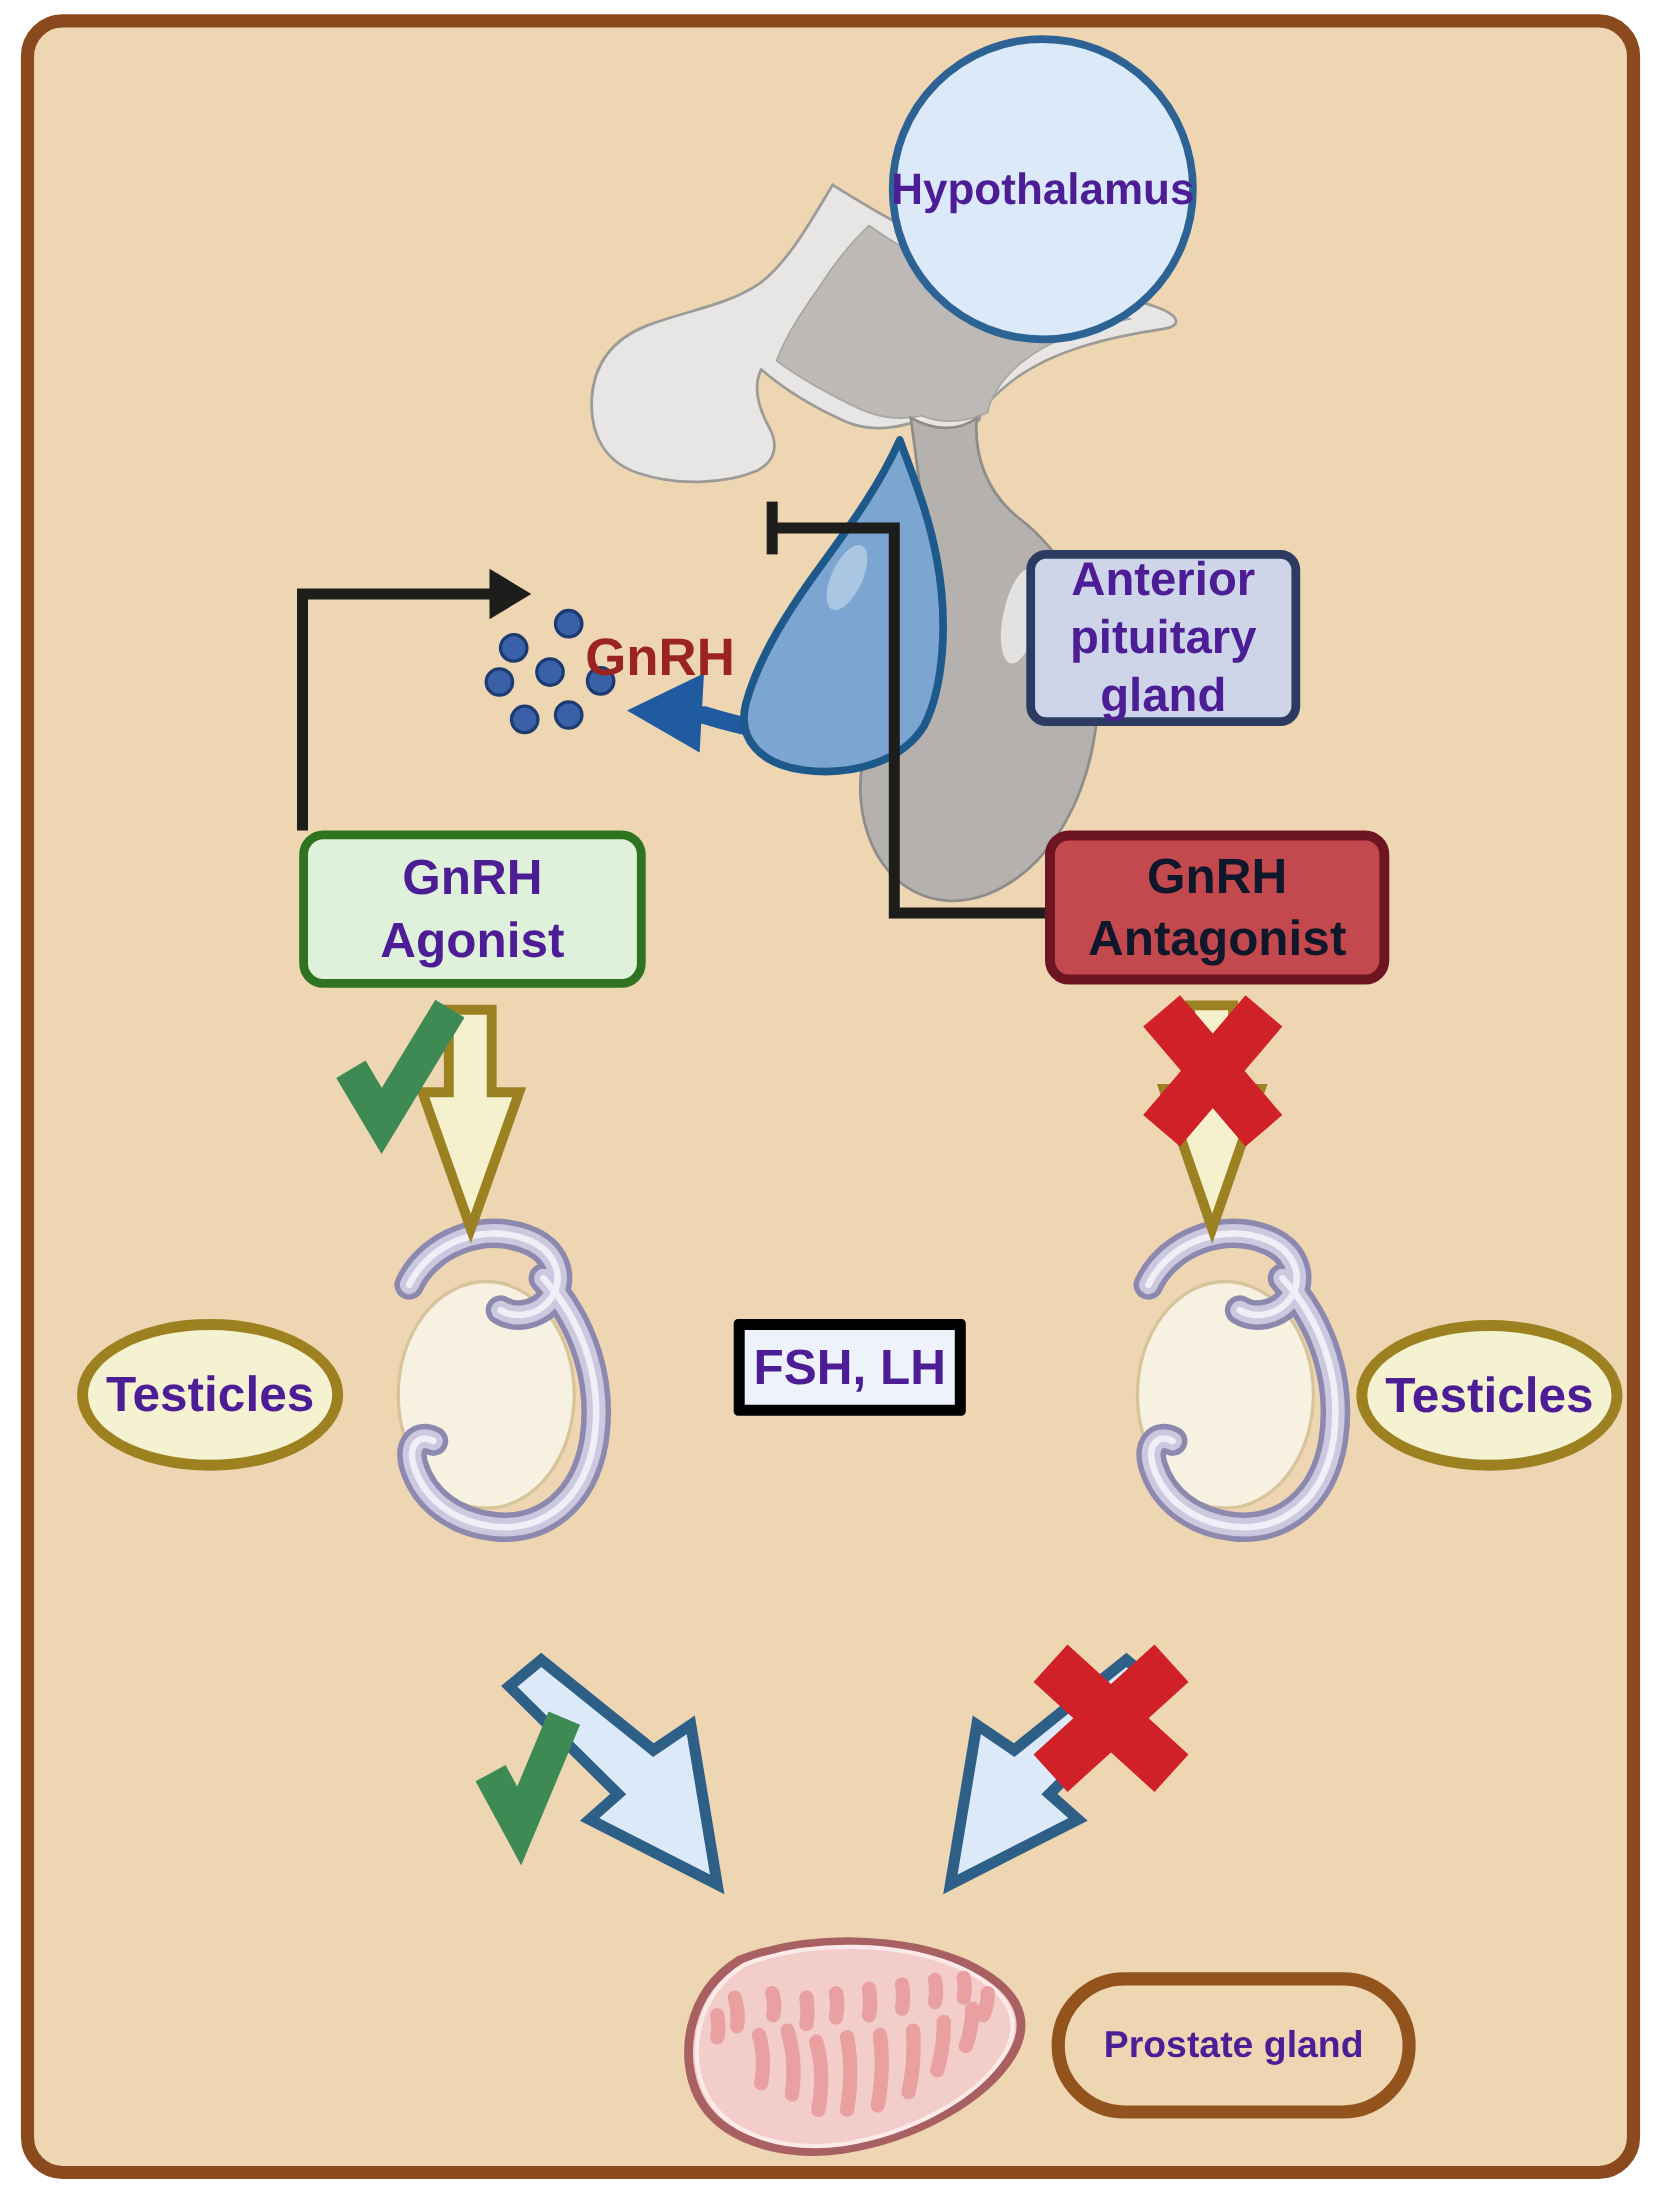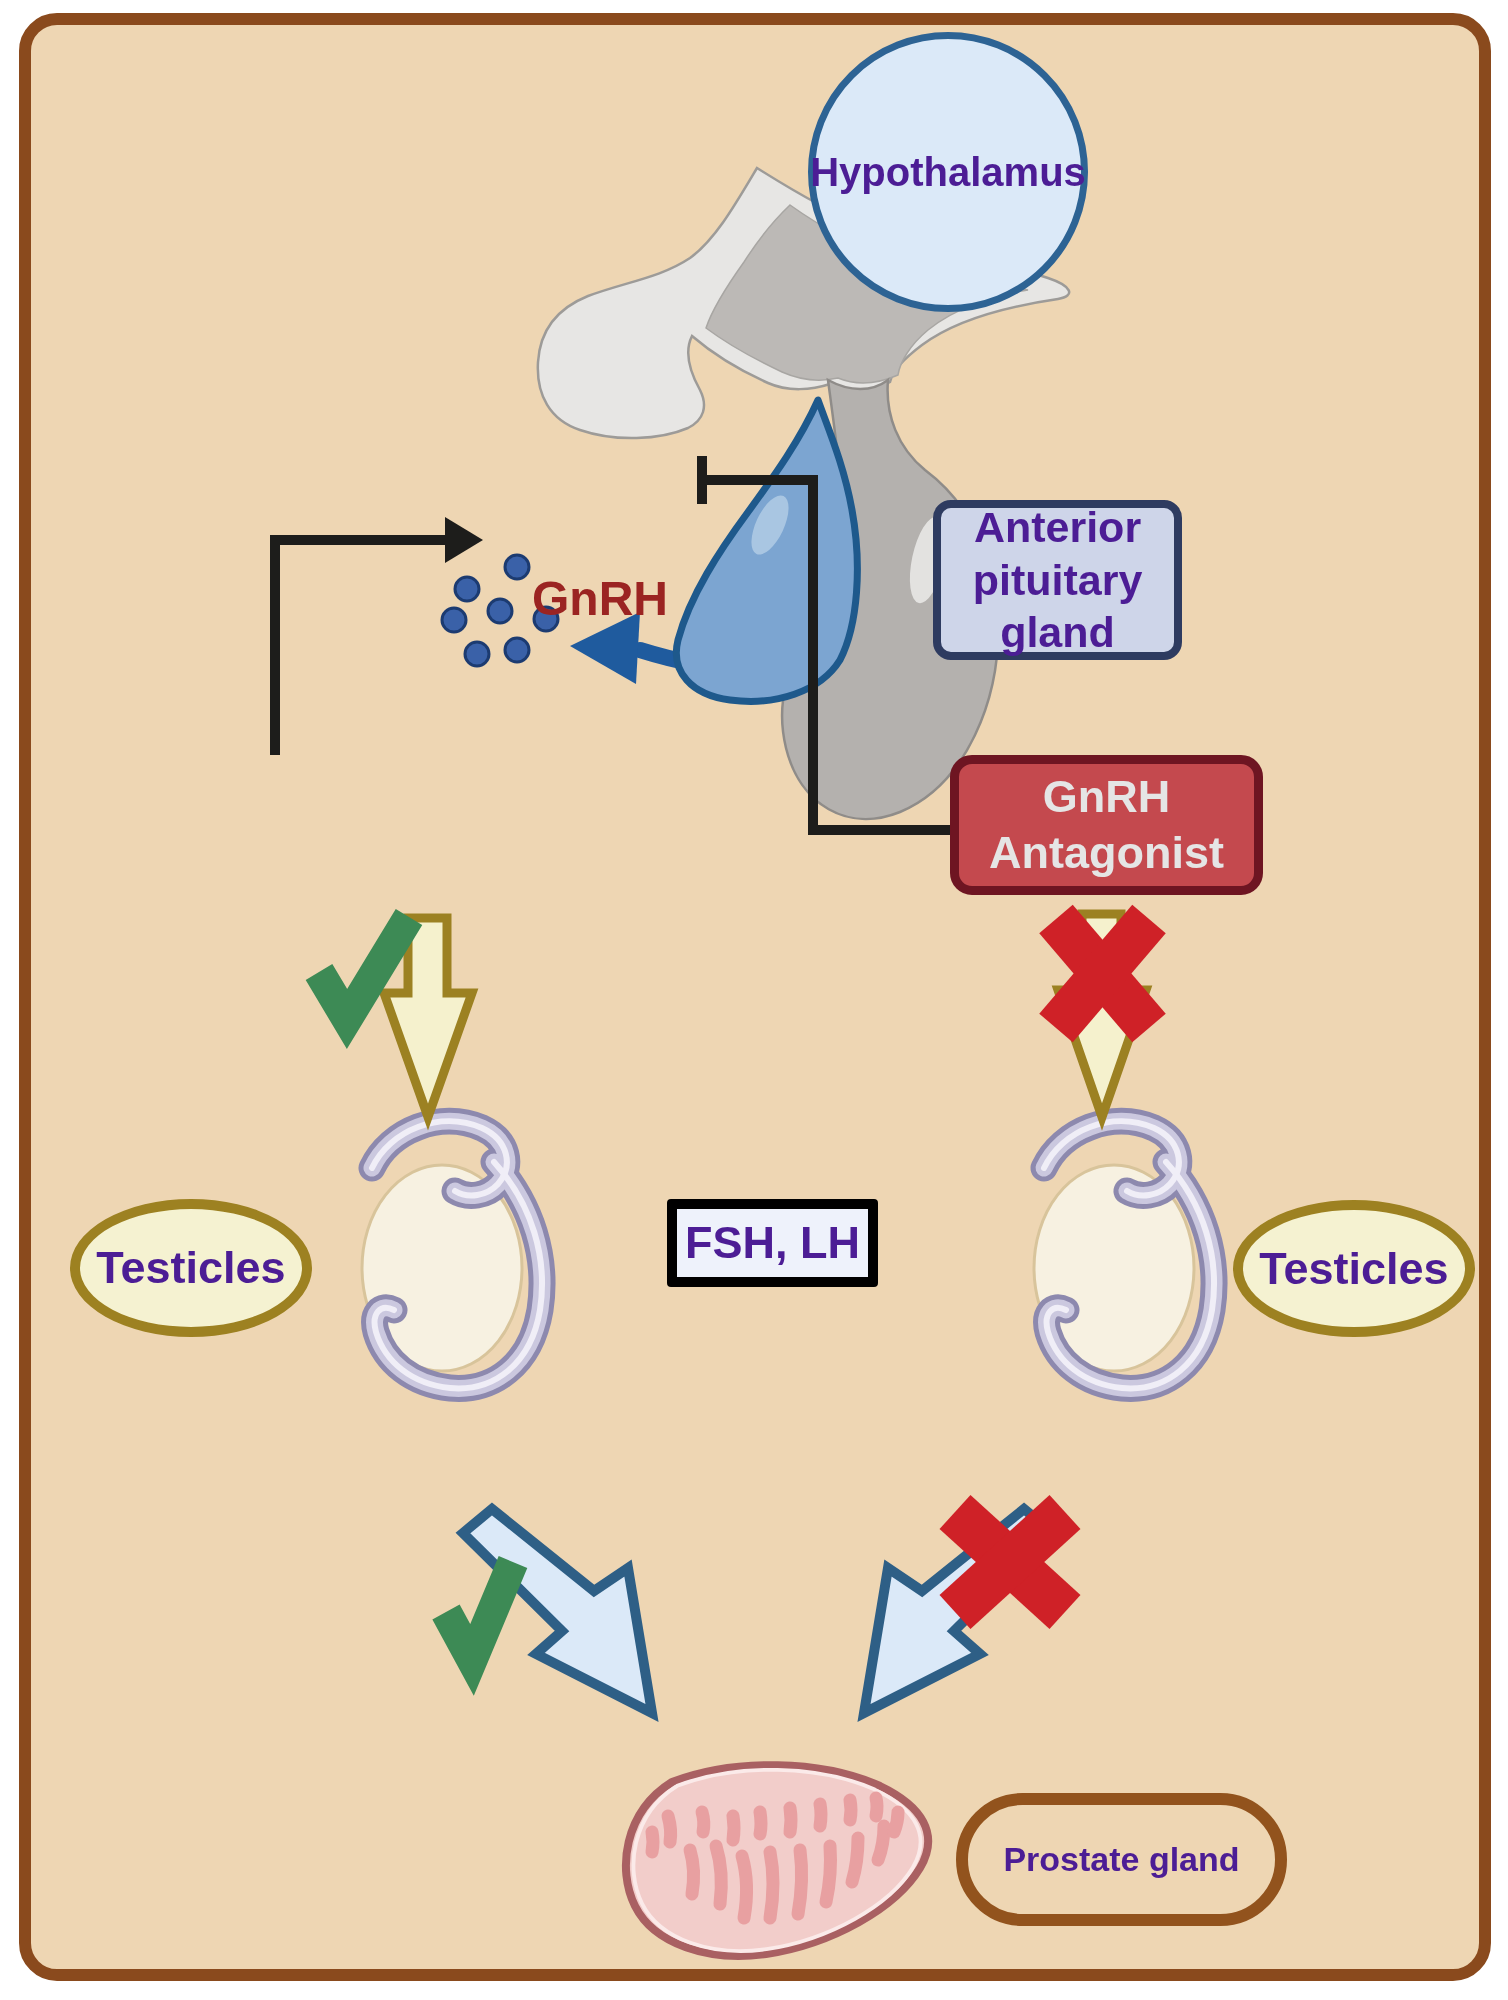--- a/index.html
+++ b/index.html
@@ -11,21 +11,21 @@
   .label{position:absolute;display:flex;align-items:center;justify-content:center;
          box-sizing:border-box;text-align:center;font-weight:700;color:#4c1d95;}
   .hypothalamus{left:808px;top:32px;width:280px;height:280px;border-radius:50%;
          background:#dbe9f8;border:7px solid #2d6394;font-size:40px;}
   .anterior{left:933px;top:472px;width:249px;height:160px;border-radius:18px;
          background:#ced5e9;border:8px solid #2e3b60;font-size:43px;line-height:1.22;padding:0 6px;margin-top:28px;}
   .gnrh-text{left:505px;top:570px;width:190px;height:56px;font-size:48px;color:#9b2422;}
   .agonist{left:272px;top:755px;width:315px;height:143px;border-radius:22px;
          background:#dff1da;border:8px solid #2f7220;font-size:45px;line-height:1.25;padding:0 40px;}
   .antagonist{left:950px;top:755px;width:313px;height:140px;border-radius:22px;
-         background:#c4494e;border:9px solid #6e1522;color:#e5e5e5;font-size:45px;line-height:1.25;padding:0 30px;}
+         background:#c4494e;border:9px solid #6e1522;color:#0f172a;font-size:45px;line-height:1.25;padding:0 30px;}
   .testicles-l{left:70px;top:1199px;width:242px;height:138px;border-radius:50%;
          background:#f5f2d1;border:10px solid #9d8121;font-size:45px;}
   .testicles-r{left:1233px;top:1200px;width:242px;height:137px;border-radius:50%;
          background:#f5f2d1;border:10px solid #9d8121;font-size:45px;}
   .fshlh{left:667px;top:1199px;width:211px;height:88px;border-radius:4px;
          background:#eef2fb;border:10px solid #000000;font-size:45px;}
   .testosterone{left:593px;top:1422px;width:330px;height:104px;border-radius:52px;
          background:#d9e8f7;border:9px solid #2d5e85;font-size:46px;}
   .prostate{left:956px;top:1793px;width:331px;height:133px;border-radius:67px;
          background:transparent;border:12px solid #92531d;font-size:34px;line-height:1.2;padding:0 34px;}
@@ -168,20 +168,23 @@
 
   <div class="label hypothalamus">
     <span>Hypothalamus</span>
   </div>
   <div class="label anterior">
     <span>Anterior pituitary gland</span>
   </div>
   <div class="label gnrh-text">
     <span>GnRH</span>
   </div>
+  <div class="label agonist">
+    <span>GnRH Agonist</span>
+  </div>
   <div class="label antagonist">
     <span>GnRH Antagonist</span>
   </div>
   <div class="label testicles-l">
     <span>Testicles</span>
   </div>
   <div class="label testicles-r">
     <span>Testicles</span>
   </div>
   <div class="label fshlh">

